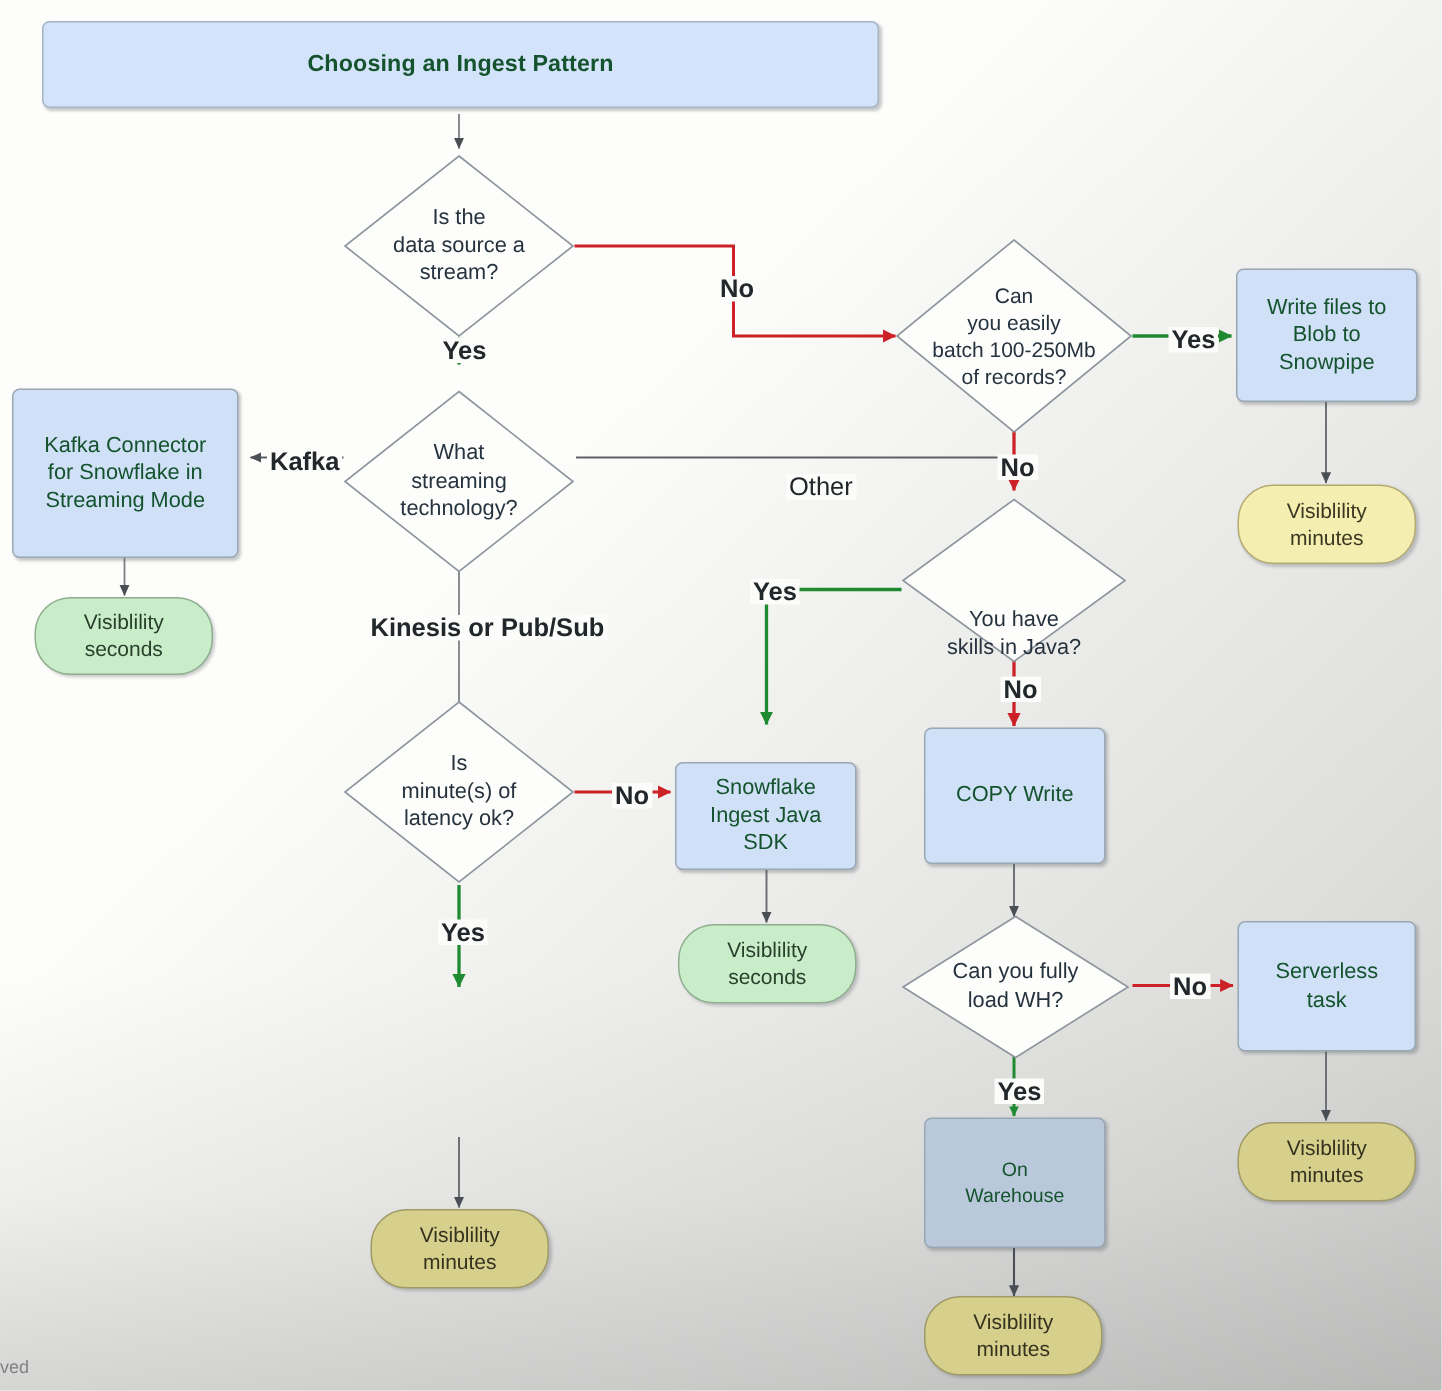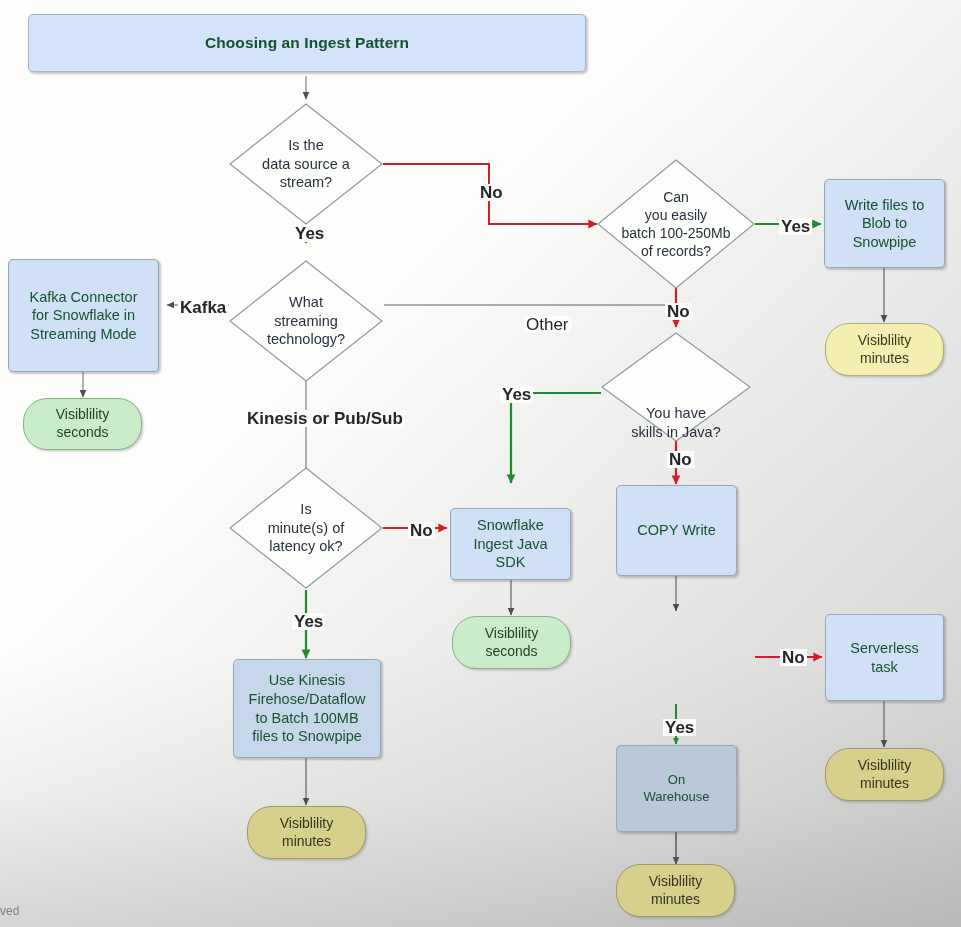--- a/index.html
+++ b/index.html
@@ -192,20 +192,27 @@
 
   <div class="diamond" style="left:229px;top:467px;width:154px;height:122px;">
     <svg class="dshape" viewBox="0 0 154 122" preserveAspectRatio="none">
       <polygon points="77,1 153,61 77,121 1,61" fill="#fdfdfb" stroke="#8d959e" stroke-width="1.1"></polygon>
     </svg>
     <div class="dtext" style="white-space:pre-line;">Is
 minute(s) of
 latency ok?</div>
   </div>
 
+  <div class="diamond" style="left:601px;top:610px;width:152px;height:96px;">
+    <svg class="dshape" viewBox="0 0 152 96" preserveAspectRatio="none">
+      <polygon points="76,1 151,48 76,95 1,48" fill="#fdfdfb" stroke="#8d959e" stroke-width="1.1"></polygon>
+    </svg>
+    <div class="dtext" style="white-space:pre-line;">Can you fully
+load WH?</div>
+  </div>
 
   <div class="node rect blue" style="left:8px;top:259px;width:151px;height:113px;font-size:14.5px;white-space:pre-line;">
     <span style="white-space:pre-line;">Kafka Connector
 for Snowflake in
 Streaming Mode</span>
   </div>
 
   <div class="node rect blue" style="left:824px;top:179px;width:121px;height:89px;font-size:14.5px;">
     <span style="white-space:pre-line;">Write files to
 Blob to
@@ -215,26 +222,20 @@
   <div class="node rect blue" style="left:450px;top:485px;width:121px;height:72px;font-size:14.5px;margin-top:23px;">
     <span style="white-space:pre-line;">Snowflake
 Ingest Java
 SDK</span>
   </div>
 
   <div class="node rect blue" style="left:616px;top:485px;width:121px;height:91px;font-size:14.5px;">
     <span style="white-space:pre-line;">COPY Write</span>
   </div>
 
-  <div class="node rect blue-soft" style="left:233px;top:659px;width:148px;height:99px;font-size:14.5px;">
-    <span style="white-space:pre-line;">Use Kinesis
-Firehose/Dataflow
-to Batch 100MB
-files to Snowpipe</span>
-  </div>
 
   <div class="node rect blue" style="left:825px;top:614px;width:119px;height:87px;font-size:14.5px;">
     <span style="white-space:pre-line;">Serverless
 task</span>
   </div>
 
   <div class="node rect blue-grey" style="left:616px;top:745px;width:121px;height:87px;font-size:13px;">
     <span style="white-space:pre-line;">On
 Warehouse</span>
   </div>

